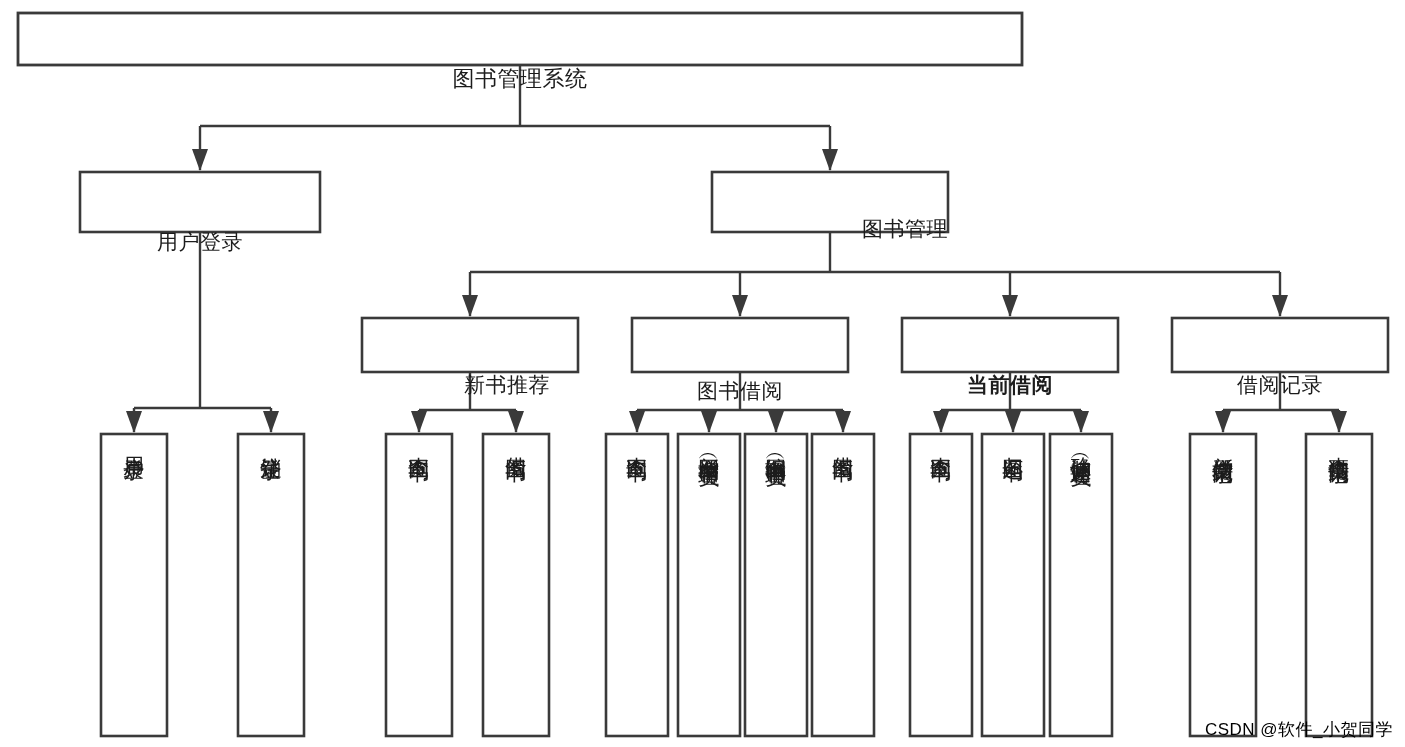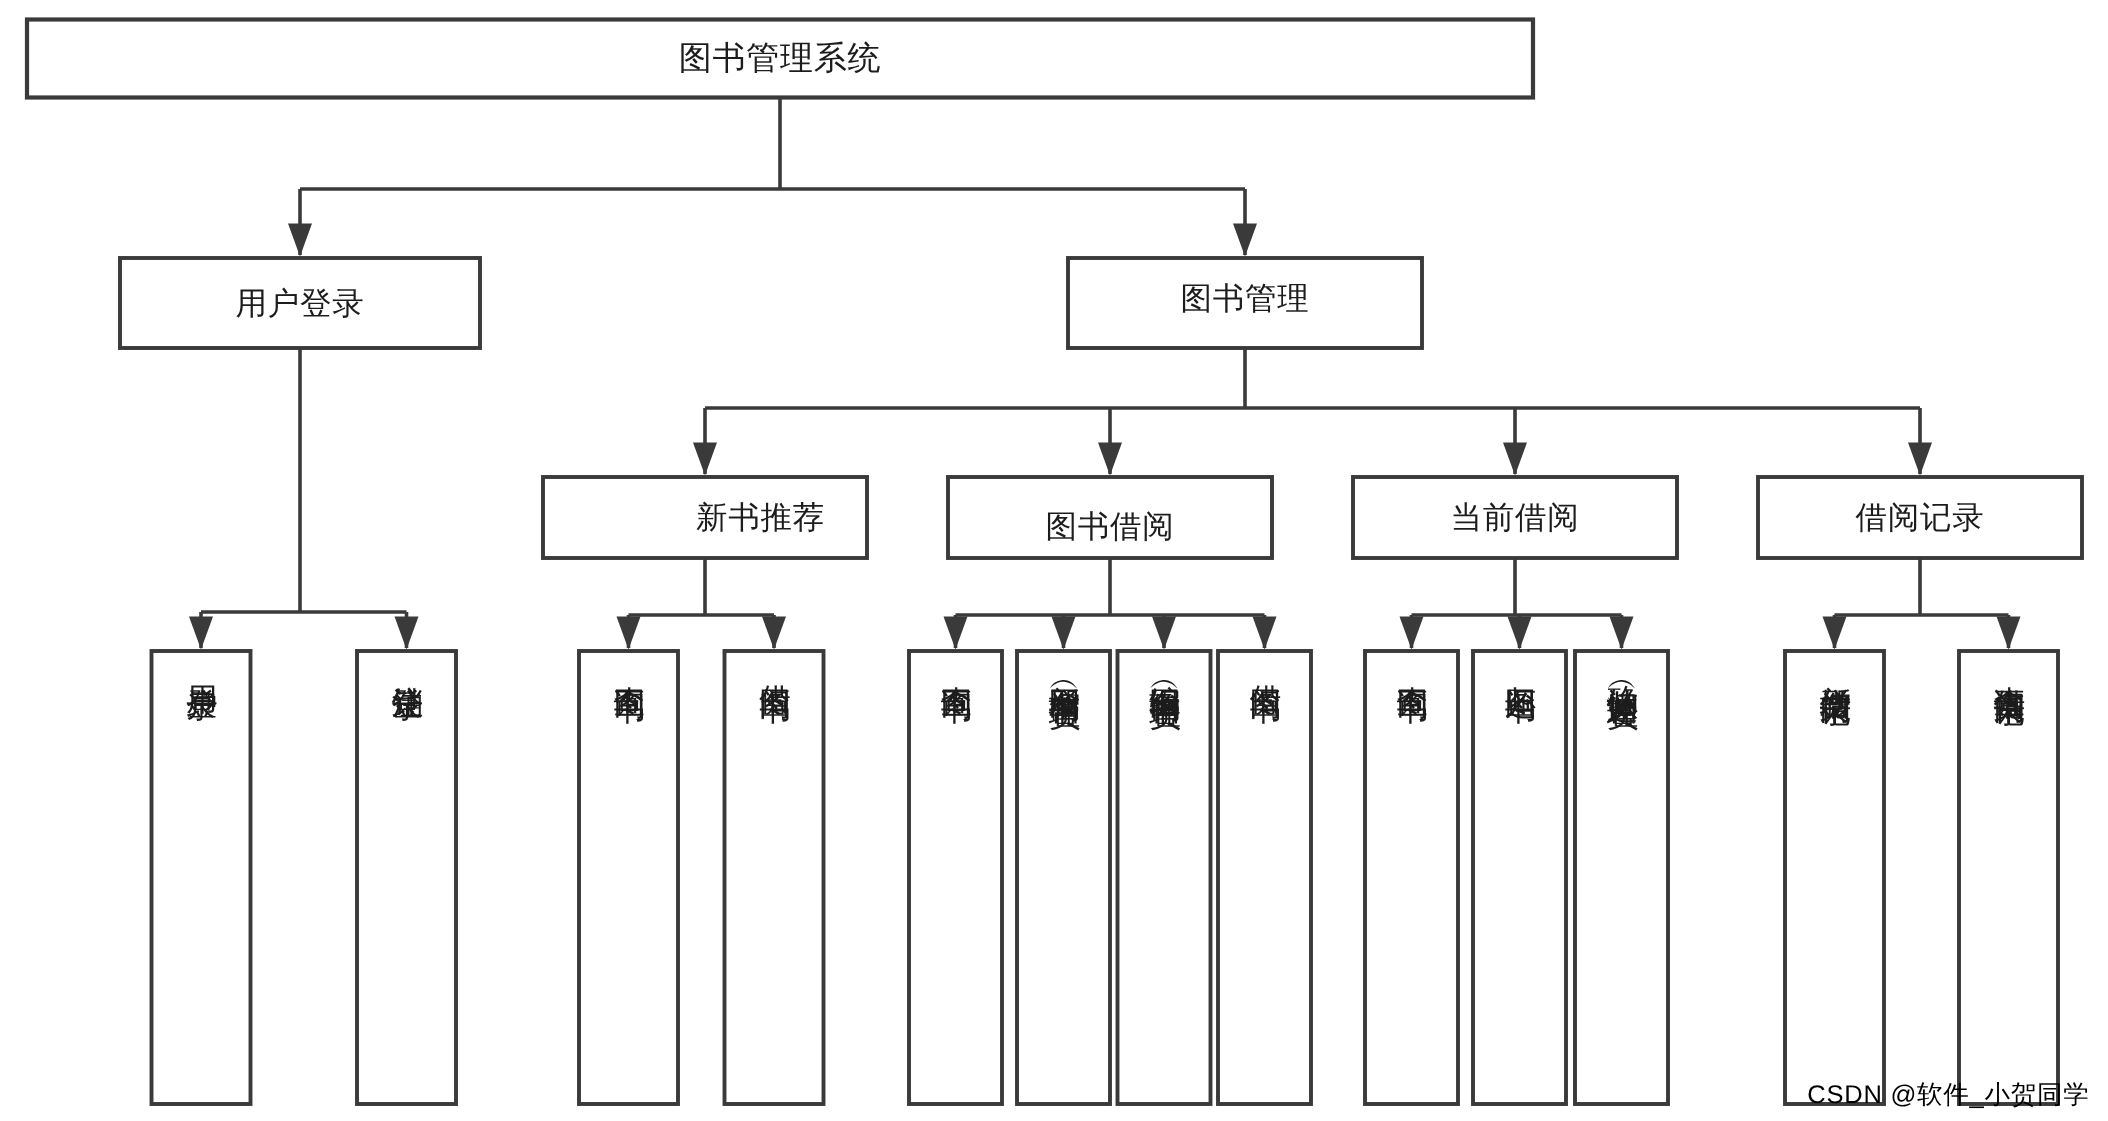--- a/index.html
+++ b/index.html
@@ -59,20 +59,21 @@
     color: #1c1c1c;
     letter-spacing: 1.5px;
     white-space: nowrap;
   }
   .horiz-text-wrap {
     position: absolute;
     display: flex;
     align-items: center;
     justify-content: center;
     pointer-events: none;
+    margin-top: 40px;
   }
   .horiz-text {
     font-family: "Liberation Sans", "DejaVu Sans", sans-serif;
     font-size: 21px;
     color: #1c1c1c;
     letter-spacing: 0.5px;
     white-space: nowrap;
   }
   .horiz-text.title-text {
     font-size: 22px;
@@ -174,30 +175,30 @@
       </g>
   </svg>
 
   <div id="label-layer">
       <div class="horiz-text-wrap" style="left: 18px; top: 13px; width: 1004px; height: 52px;">
         <div class="horiz-text title-text">图书管理系统</div>
       </div>
       <div class="horiz-text-wrap" style="left: 80px; top: 172px; width: 240px; height: 60px;">
         <div class="horiz-text">用户登录</div>
       </div>
-      <div class="horiz-text-wrap" style="left: 712px; top: 176px; width: 236px; height: 46px;">
+      <div class="horiz-text-wrap" style="left: 712px; top: 166px; width: 236px; height: 46px; justify-content: flex-end;">
         <div class="horiz-text">图书管理</div>
       </div>
       <div class="horiz-text-wrap" style="left: 362px; top: 318px; width: 216px; height: 54px; padding-left: 37px;">
         <div class="horiz-text">新书推荐</div>
       </div>
       <div class="horiz-text-wrap" style="left: 632px; top: 318px; width: 216px; height: 66px;">
         <div class="horiz-text">图书借阅</div>
       </div>
-      <div class="horiz-text-wrap" style="left: 902px; top: 318px; width: 216px; height: 54px;">
+      <div class="horiz-text-wrap" style="left: 902px; top: 318px; width: 216px; height: 54px; font-weight: bold;">
         <div class="horiz-text">当前借阅</div>
       </div>
       <div class="horiz-text-wrap" style="left: 1172px; top: 318px; width: 216px; height: 54px;">
         <div class="horiz-text">借阅记录</div>
       </div>
       <div class="vert-text-wrap" style="left: 101px; top: 440px; width: 66px; height: 290px;">
         <div class="vert-text">用户登录</div>
       </div>
       <div class="vert-text-wrap" style="left: 238px; top: 440px; width: 66px; height: 290px;">
         <div class="vert-text">注销登录</div>

